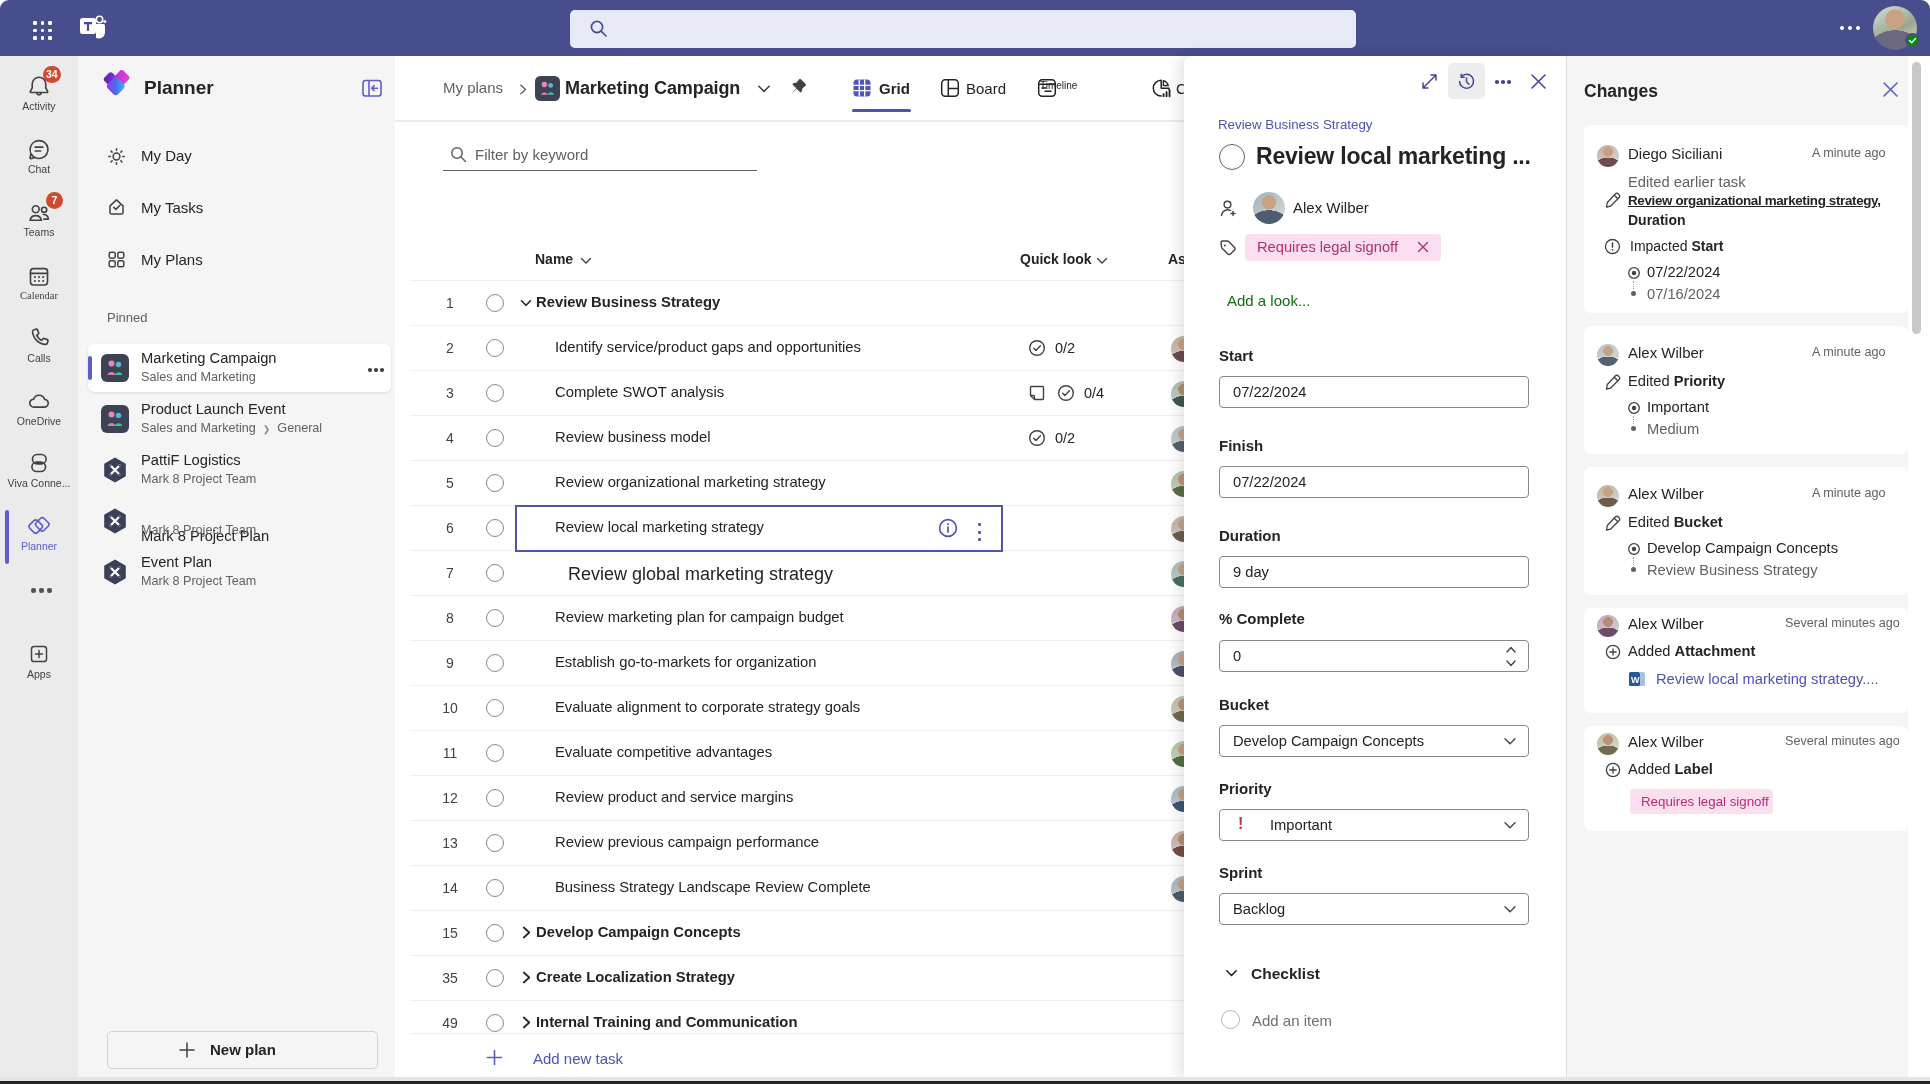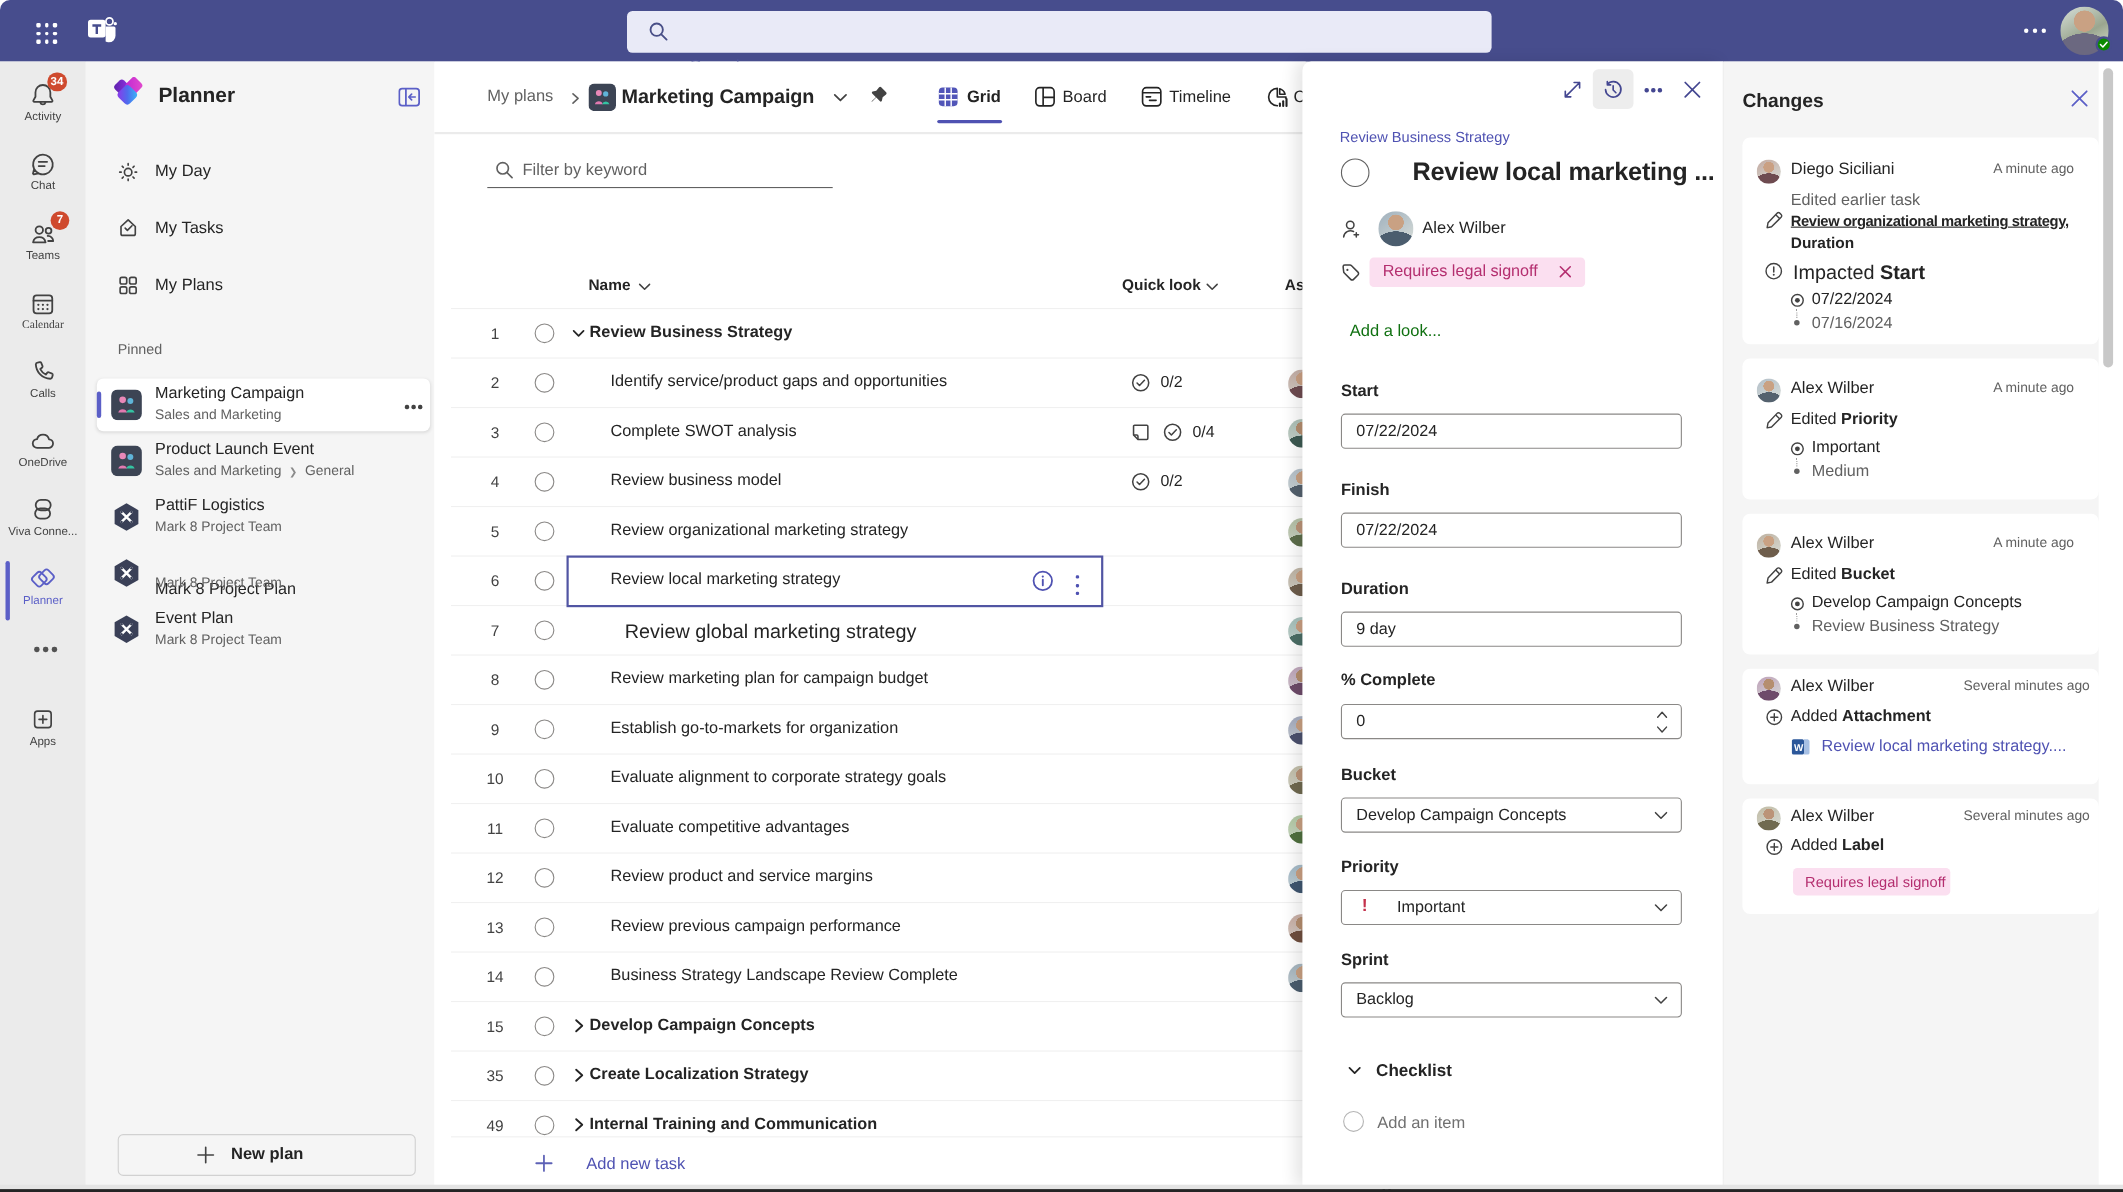--- a/index.html
+++ b/index.html
@@ -256,21 +256,21 @@
 <svg style="position:absolute;left:940px;top:78px" width="20" height="20" viewBox="0 0 20 20">
 <rect x="1.7" y="1.7" width="16.6" height="16.6" rx="3.5" fill="none" stroke="#242424" stroke-width="1.5"></rect>
 <path d="M8.3 1.7 v16.6 M8.3 10.5 h10" stroke="#242424" stroke-width="1.5"></path>
 </svg>
 <div style="position:absolute;left:966px;top:80px;font-size:15px;">Board</div>
 <svg style="position:absolute;left:1037px;top:78px" width="20" height="20" viewBox="0 0 20 20">
 <rect x="1.7" y="1.7" width="16.6" height="16.6" rx="3.5" fill="none" stroke="#242424" stroke-width="1.5"></rect>
 <path d="M1.7 6.3 h16.6" stroke="#242424" stroke-width="1.5"></path>
 <path d="M5 10 h4 M8 13.2 h6" stroke="#242424" stroke-width="1.5" stroke-linecap="round"></path>
 </svg>
-<div style="position:absolute;left:1063px;top:80px;font-size:15px;">Timeline</div>
+<div style="position:absolute;left:1040px;top:80px;font-size:10px;">Timeline</div>
 <svg style="position:absolute;left:1151px;top:78px" width="20" height="20" viewBox="0 0 20 20">
 <path d="M10.2 2.3 A 7.9 7.9 0 1 0 18.1 10.2 L 10.2 10.2 Z" fill="none" stroke="#242424" stroke-width="1.5" stroke-linejoin="round"></path>
 <path d="M12.4 2.7 a7.3 7.3 0 0 1 4.9 4.9 l-4.9 0 z" fill="none" stroke="#242424" stroke-width="1.4" stroke-linejoin="round"></path>
 <rect x="10.8" y="11.8" width="8.4" height="7.4" fill="#fff"></rect>
 <g fill="#242424">
         <rect x="11.6" y="15.2" width="1.9" height="4" rx="0.9"></rect>
         <rect x="14.6" y="13.2" width="1.9" height="6" rx="0.9"></rect>
         <rect x="17.6" y="11.2" width="1.9" height="8" rx="0.9"></rect>
       </g>
 </svg>
@@ -429,21 +429,21 @@
 <path d="M9.5 6 v3.8 l2.5 2.5" fill="none" stroke="#444791" stroke-width="1.5" stroke-linecap="round" stroke-linejoin="round"></path>
     </svg>
 <div style="position:absolute;left:1495px;top:80px;width:3.6px;height:3.6px;border-radius:50%;background:#444791;"></div>
 <div style="position:absolute;left:1501px;top:80px;width:3.6px;height:3.6px;border-radius:50%;background:#444791;"></div>
 <div style="position:absolute;left:1507px;top:80px;width:3.6px;height:3.6px;border-radius:50%;background:#444791;"></div>
 <svg style="position:absolute;left:1530px;top:73px" width="17" height="17" viewBox="0 0 17 17">
 <path d="M2 2 L15 15 M15 2 L2 15" stroke="#444791" stroke-width="1.6" stroke-linecap="round"></path>
     </svg>
 <div style="position:absolute;left:1218px;top:117px;font-size:13.3px;color:#4f52b2;">Review Business Strategy</div>
 <div style="position:absolute;left:1219px;top:144px;width:26px;height:26px;border-radius:50%;border:1.7px solid #616161;background:#fff;"></div>
-<div style="position:absolute;left:1256px;top:143px;font-size:23px;font-weight:bold;letter-spacing:-0.2px;margin-left:28px;">Review local marketing ...</div>
+<div style="position:absolute;left:1256px;top:143px;font-size:23px;font-weight:bold;letter-spacing:-0.2px;">Review local marketing ...</div>
 <svg style="position:absolute;left:1219px;top:199px" width="19" height="19" viewBox="0 0 19 19">
 <circle cx="8.5" cy="5.6" r="3.4" fill="none" stroke="#424242" stroke-width="1.4"></circle>
 <path d="M2.5 16.5 a6.2 6.2 0 0 1 9 -5" fill="none" stroke="#424242" stroke-width="1.4" stroke-linecap="round"></path>
 <path d="M14 12.5 v4 M12 14.5 h4" stroke="#424242" stroke-width="1.4" stroke-linecap="round"></path>
     </svg>
 <div style="position:absolute;left:1253px;top:192px;width:32px;height:32px;border-radius:50%;background: radial-gradient(circle at 50% 32%, #c9a183 0 26%, rgba(0,0,0,0) 27%),radial-gradient(ellipse 62% 45% at 50% 102%, #4b5d6e 0 99%, rgba(0,0,0,0) 100%),linear-gradient(140deg,#9fb0bd 0%, #d9ded9 100%);"></div>
 <div style="position:absolute;left:1293px;top:199px;font-size:15px;">Alex Wilber</div>
 <svg style="position:absolute;left:1219px;top:239px" width="18" height="18" viewBox="0 0 18 18">
 <path d="M2 3.5 a1.5 1.5 0 0 1 1.5 -1.5 h4.8 a2 2 0 0 1 1.4 0.6 l5.8 5.8 a1.8 1.8 0 0 1 0 2.6 l-4 4 a1.8 1.8 0 0 1 -2.6 0 l-5.8 -5.8 a2 2 0 0 1 -0.6 -1.4 z" fill="none" stroke="#424242" stroke-width="1.4"></path>
 <circle cx="5.9" cy="6.4" r="1" fill="#424242"></circle>
@@ -512,21 +512,21 @@
 <path d="M10.5 1.8 a1.8 1.8 0 0 1 2.6 0 l1.1 1.1 a1.8 1.8 0 0 1 0 2.6 L5.5 14.2 1.5 15 2.3 10.5 Z" fill="none" stroke="#424242" stroke-width="1.3" stroke-linejoin="round"></path>
 <path d="M9.3 3.2 l3.5 3.5" stroke="#424242" stroke-width="1.3"></path>
     </svg>
 <div style="position:absolute;left:1628px;top:193px;font-size:13.4px;letter-spacing:-0.35px;font-weight:bold;white-space:nowrap;"><span style="text-decoration:underline;">Review organizational marketing strategy</span>,</div>
 <div style="position:absolute;left:1628px;top:212px;font-size:14px;font-weight:bold;">Duration</div>
 <svg style="position:absolute;left:1604px;top:238px" width="17" height="17" viewBox="0 0 17 17">
 <circle cx="8.5" cy="8.5" r="7" fill="none" stroke="#424242" stroke-width="1.3"></circle>
 <path d="M8.5 4.8 v4.4" stroke="#424242" stroke-width="1.4" stroke-linecap="round"></path>
       <circle cx="8.5" cy="11.8" r="0.9" fill="#424242"></circle>
     </svg>
-<div style="position:absolute;left:1630px;top:238px;font-size:18px;">Impacted <b>Start</b></div>
+<div style="position:absolute;left:1630px;top:238px;font-size:14px;">Impacted <b>Start</b></div>
 <svg style="position:absolute;left:1627px;top:266px" width="14" height="14" viewBox="0 0 14 14">
 <circle cx="7" cy="7" r="5.3" fill="none" stroke="#424242" stroke-width="1.3"></circle>
       <circle cx="7" cy="7" r="2.2" fill="#424242"></circle>
     </svg>
 <div style="position:absolute;left:1647px;top:264px;font-size:14.7px;">07/22/2024</div>
 <div style="position:absolute;left:1633px;top:281px;width:1px;height:8px;border-left:1px dotted #9e9e9e;"></div>
 <div style="position:absolute;left:1631px;top:291px;width:5px;height:5px;border-radius:50%;background:#616161;"></div>
 <div style="position:absolute;left:1647px;top:286px;font-size:14.7px;color:#616161;">07/16/2024</div>
 <div style="position:absolute;left:1584px;top:326px;width:324px;height:128px;background:#fff;border-radius:7px;"></div>
 <div style="position:absolute;left:1597px;top:344px;width:22px;height:22px;border-radius:50%;background: radial-gradient(circle at 50% 32%, #c9a183 0 26%, rgba(0,0,0,0) 27%),radial-gradient(ellipse 62% 45% at 50% 102%, #54616e 0 99%, rgba(0,0,0,0) 100%),linear-gradient(150deg,#b3bfc9 0%, #d9ded9 100%);"></div>

